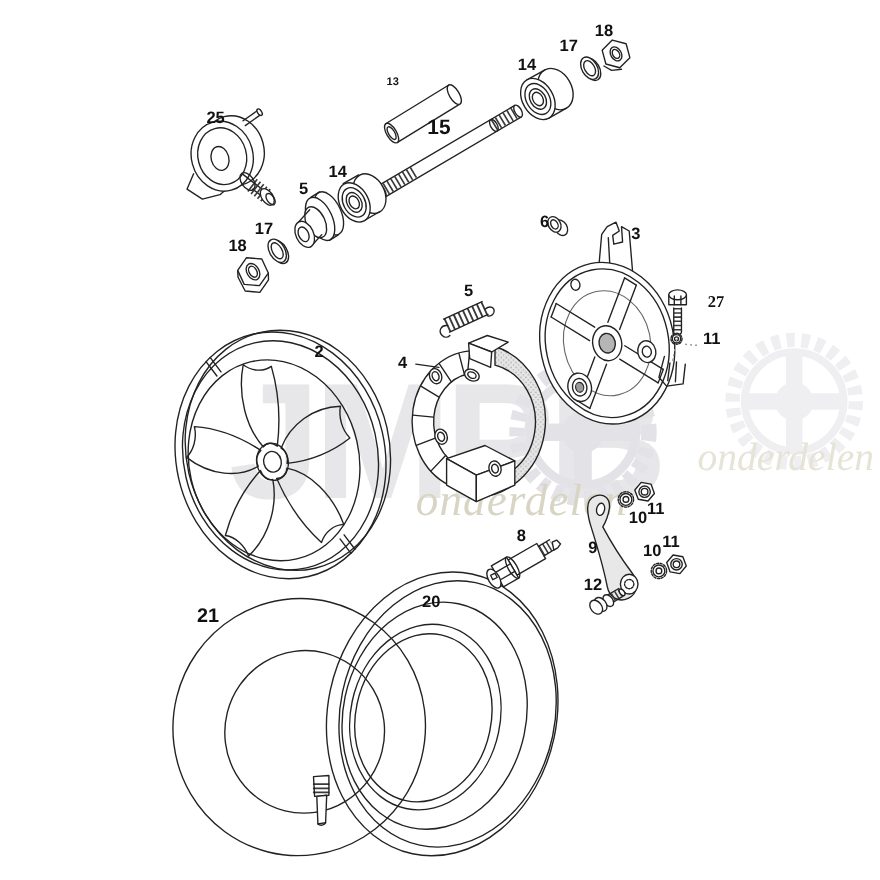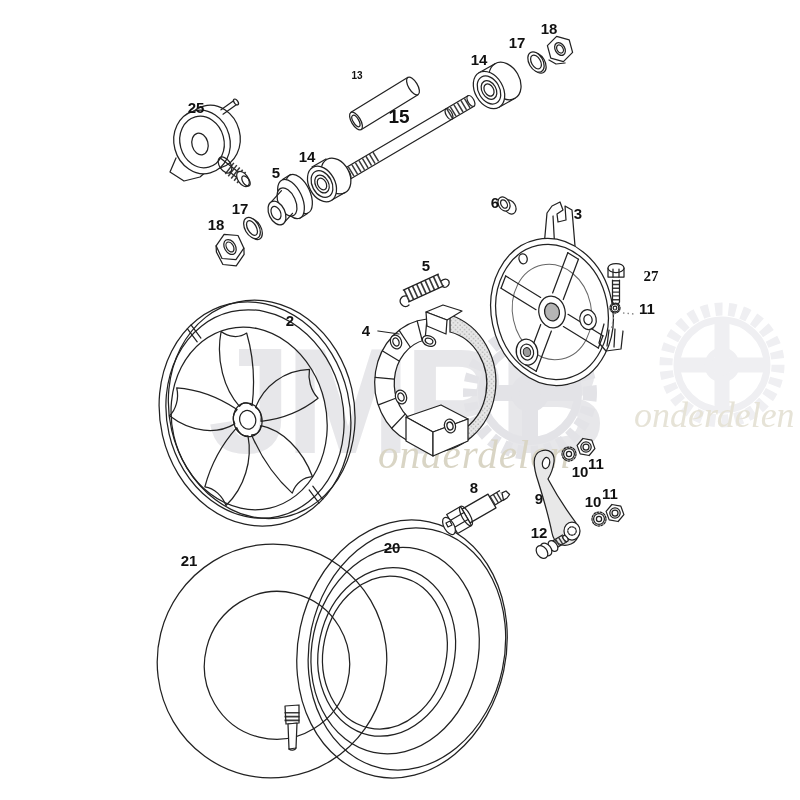--- a/index.html
+++ b/index.html
@@ -374,14 +374,14 @@
     <div class="part-label" style="left: 290px; top: 320px; font-size: 15px;">2</div>
     <div class="part-label" style="left: 366px; top: 330px; font-size: 15px;">4</div>
     <div class="part-label" style="left: 474px; top: 487px; font-size: 15px;">8</div>
     <div class="part-label" style="left: 539px; top: 498px; font-size: 15px;">9</div>
     <div class="part-label" style="left: 580px; top: 471px; font-size: 15px;">10</div>
     <div class="part-label" style="left: 596px; top: 463px; font-size: 15px;">11</div>
     <div class="part-label" style="left: 593px; top: 501px; font-size: 15px;">10</div>
     <div class="part-label" style="left: 610px; top: 493px; font-size: 15px;">11</div>
     <div class="part-label" style="left: 539px; top: 532px; font-size: 15px;">12</div>
     <div class="part-label" style="left: 392px; top: 515px; font-size: 15px; margin-top: 32px;">20</div>
-    <div class="part-label" style="left: 189px; top: 560px; font-size: 15px; text-align: center;">21</div>
+    <div class="part-label" style="left: 189px; top: 560px; font-size: 18px; text-align: center;">21</div>
   </div>
 
 </body></html>

